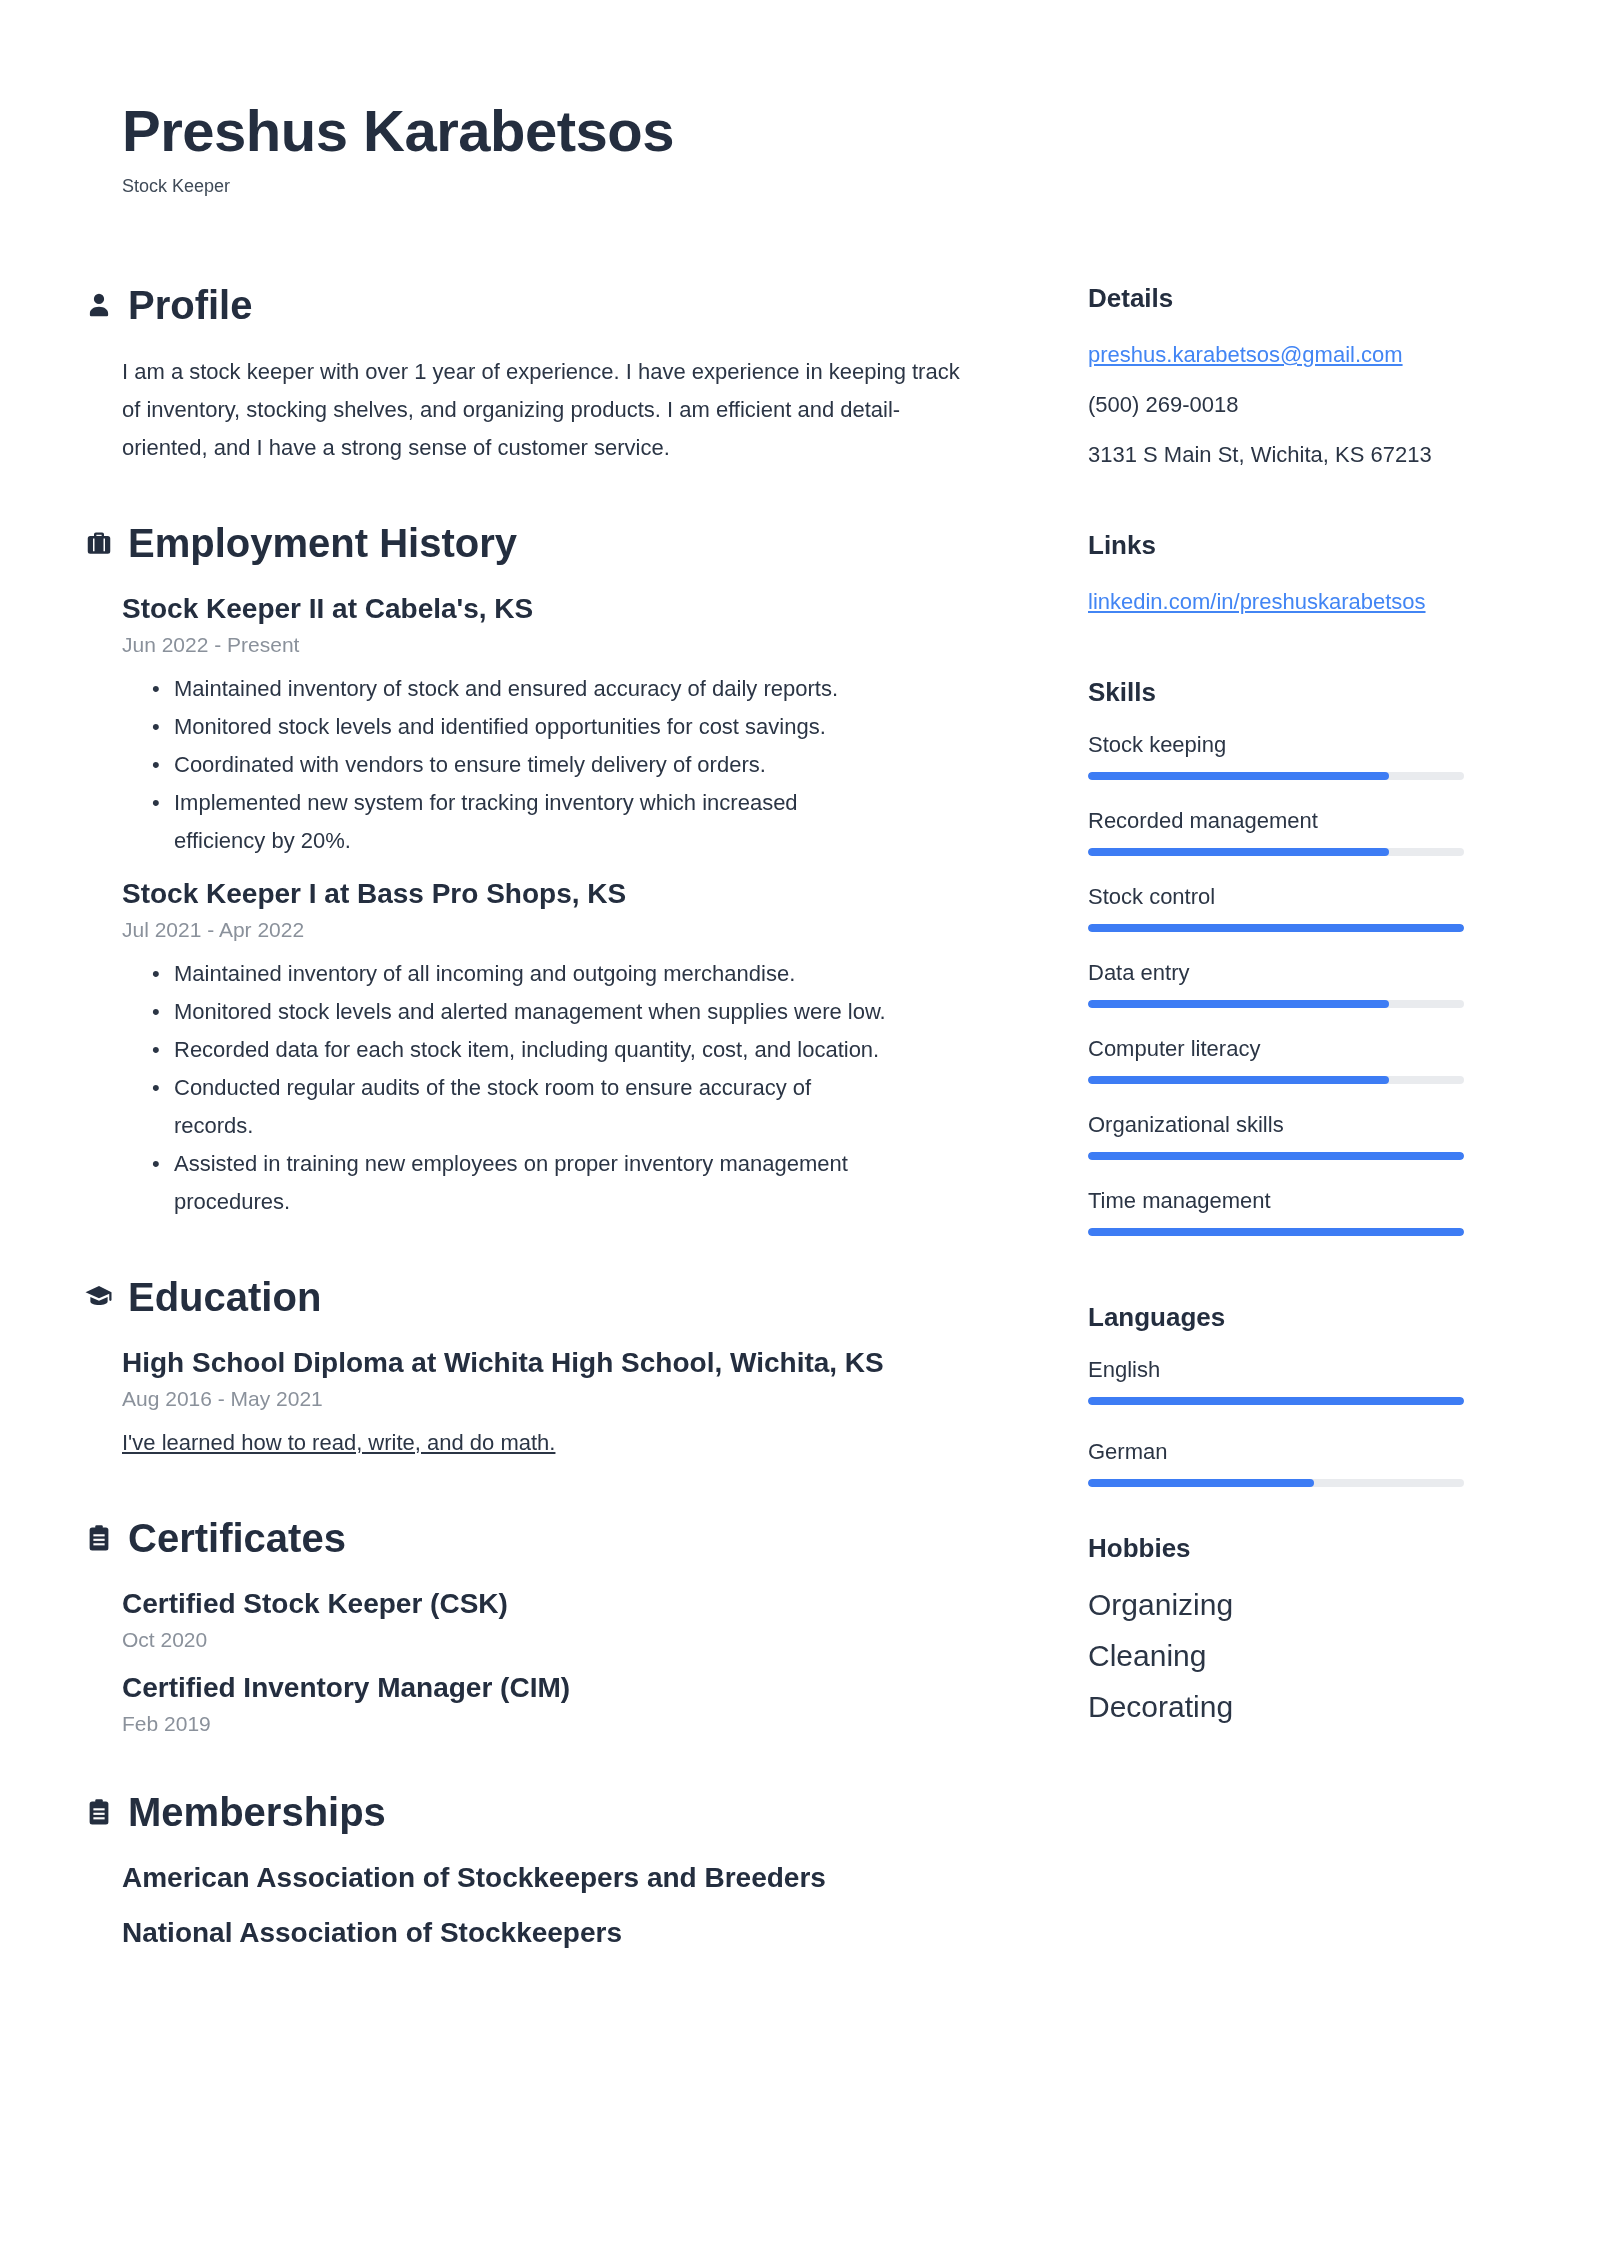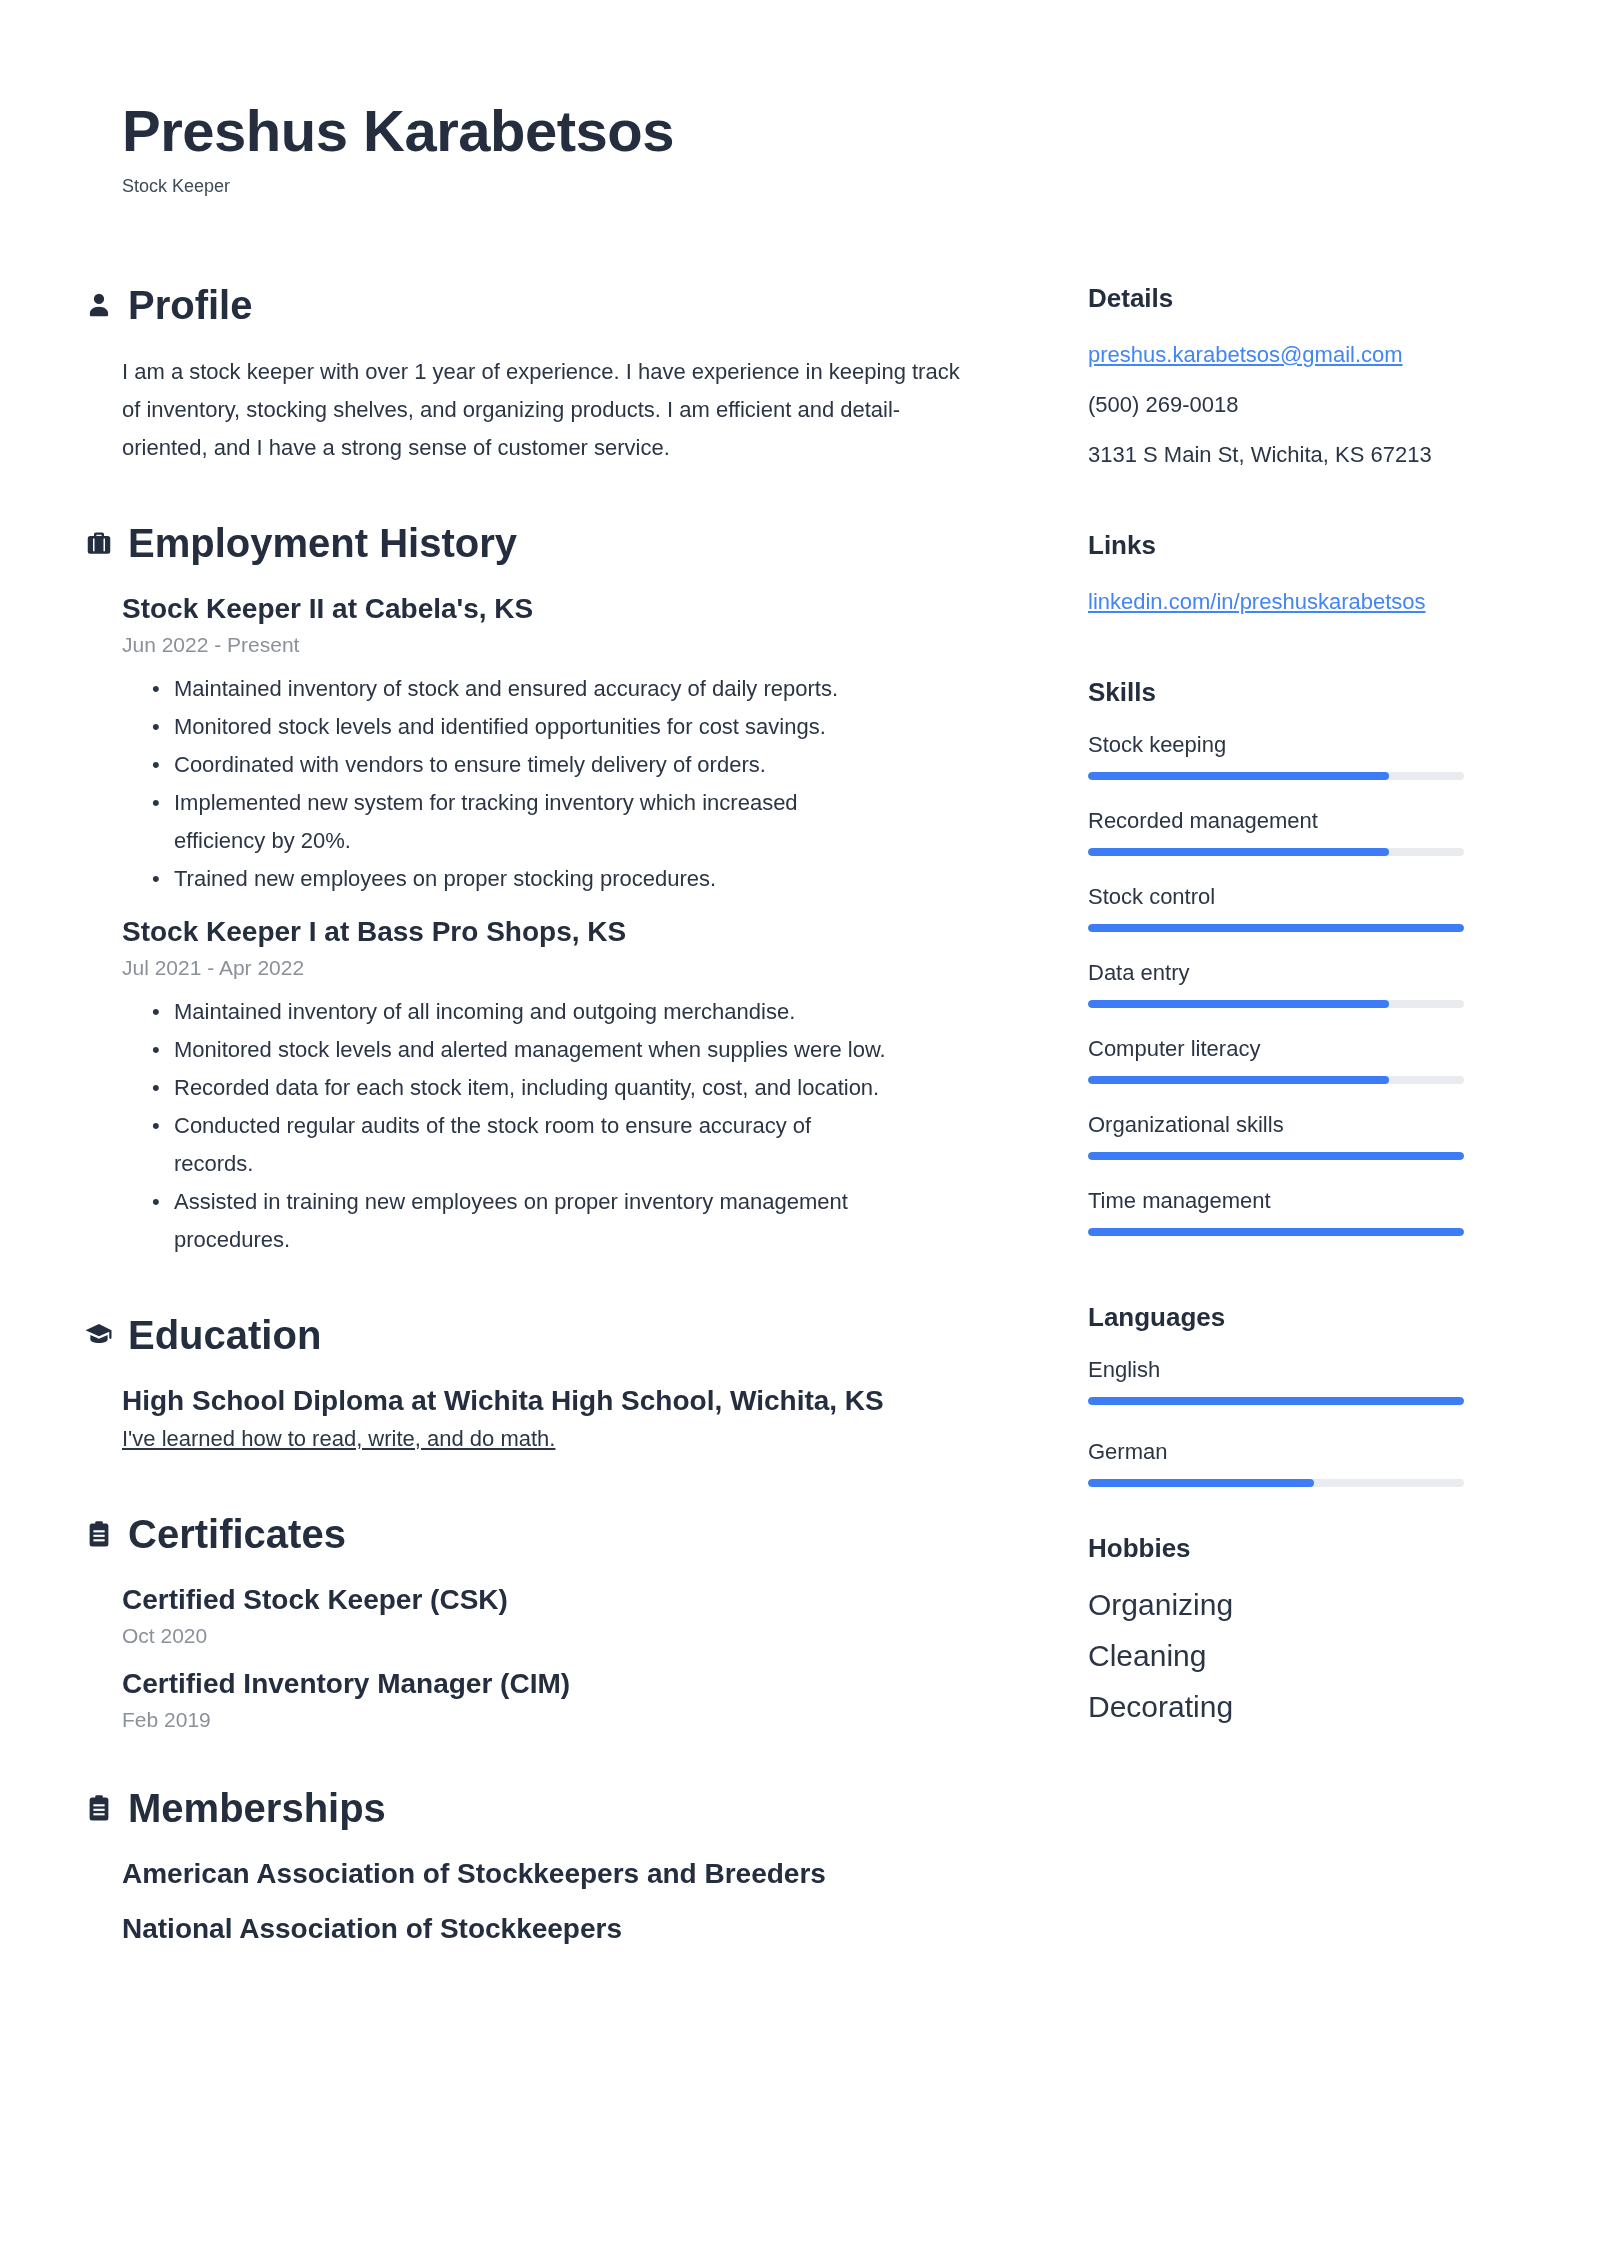--- a/index.html
+++ b/index.html
@@ -115,21 +115,20 @@
         <div class="sec-body">
 
           <article class="job">
             <h3 class="item-title">Stock Keeper II at Cabela's, KS</h3>
             <div class="item-dates">Jun 2022 - Present</div>
             <ul class="bullets">
               <li>Maintained inventory of stock and ensured accuracy of daily reports.</li>
               <li>Monitored stock levels and identified opportunities for cost savings.</li>
               <li>Coordinated with vendors to ensure timely delivery of orders.</li>
               <li>Implemented new system for tracking inventory which increased efficiency by 20%.</li>
-              <li>Trained new employees on proper stocking procedures.</li>
             </ul>
           </article>
 
           <article class="job">
             <h3 class="item-title">Stock Keeper I at Bass Pro Shops, KS</h3>
             <div class="item-dates">Jul 2021 - Apr 2022</div>
             <ul class="bullets">
               <li>Maintained inventory of all incoming and outgoing merchandise.</li>
               <li>Monitored stock levels and alerted management when supplies were low.</li>
               <li>Recorded data for each stock item, including quantity, cost, and location.</li>
@@ -146,20 +145,21 @@
           <span class="icon">
             <svg viewBox="0 0 24 24" fill="currentColor" aria-hidden="true">
               <path d="M12 3.2 1.2 8.1 12 13l8.2-3.7v4.9c0 .5.4.9.9.9s.9-.4.9-.9V8.1L12 3.2zM5.1 11.9v3.6c0 1.6 3.1 2.9 6.9 2.9s6.9-1.3 6.9-2.9v-3.6L12 15l-6.9-3.1z"></path>
             </svg>
           </span>
           <span class="sec-title">Education</span>
         </div>
         <div class="sec-body">
           <article class="edu">
             <h3 class="item-title">High School Diploma at Wichita High School, Wichita, KS</h3>
+            <div class="item-dates">Aug 2016 - May 2021</div>
             <p class="edu-desc">I've learned how to read, write, and do math.</p>
           </article>
         </div>
       </section>
 
       <section>
         <div class="sec-head">
           <span class="icon">
             <svg viewBox="0 0 24 24" aria-hidden="true">
               <rect x="4.5" y="3.5" width="15" height="18.5" rx="2" fill="currentColor"></rect>

